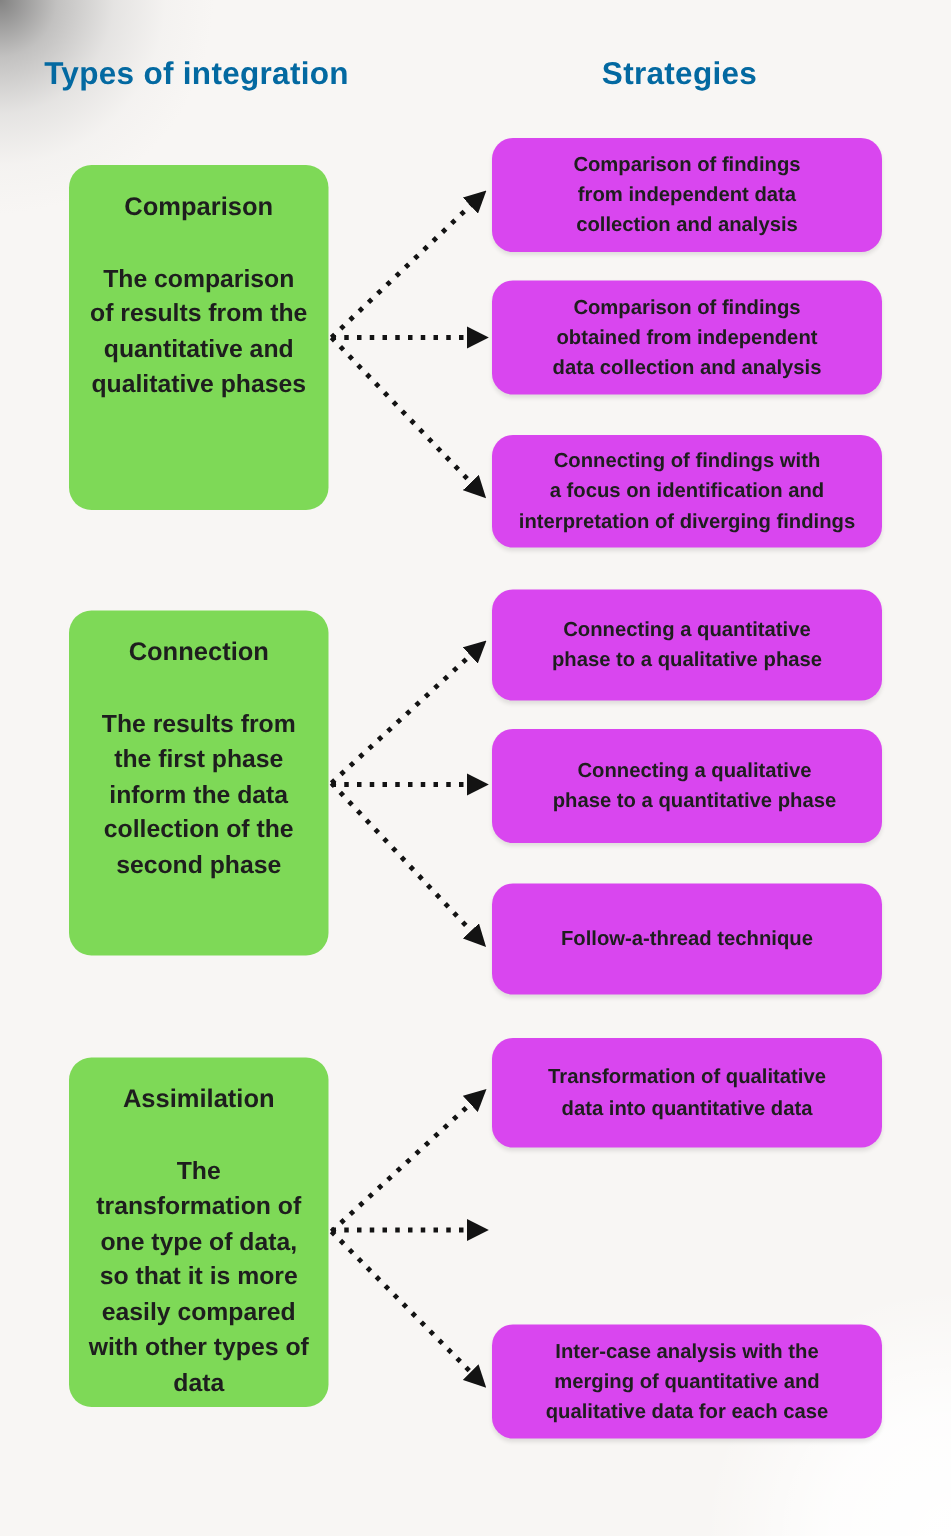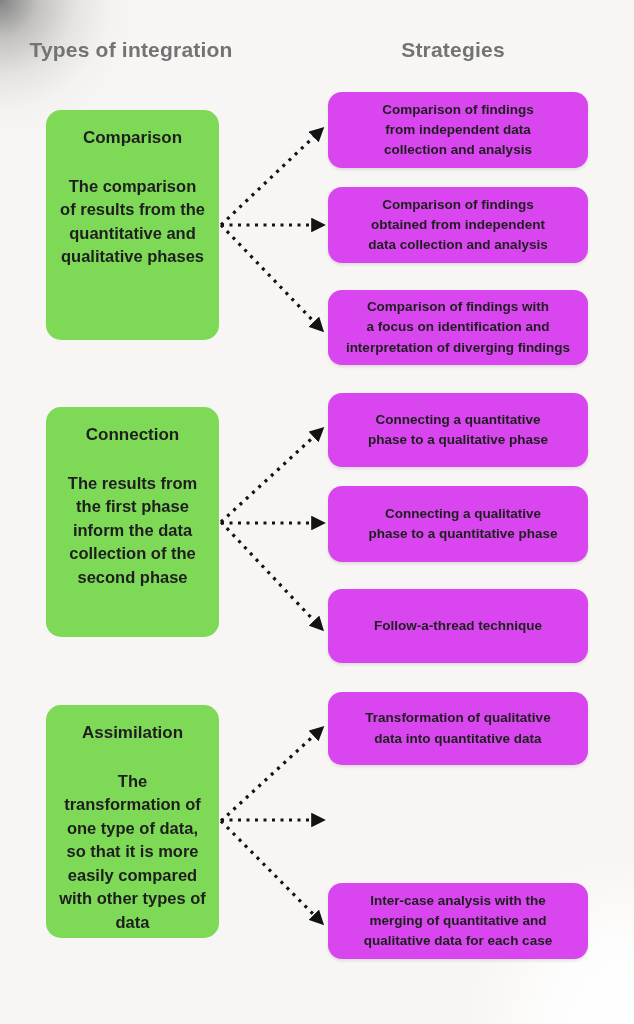--- a/index.html
+++ b/index.html
@@ -24,21 +24,21 @@
   .corner-br {
     position: absolute; right: 0; bottom: 0; width: 230px; height: 230px;
     background: radial-gradient(230px 230px at 100% 100%,
       #ffffff 0%,
       rgba(255,255,255,0.8) 35%,
       rgba(255,255,255,0) 72%);
     pointer-events: none;
   }
   .hdr {
     position: absolute; top: 38px; margin: 0;
-    font-size: 21px; font-weight: 700; color: #737373;
+    font-size: 21px; font-weight: 700; color: #0369a1;
     text-align: center; letter-spacing: 0.2px;
   }
   .hdr-left  { left: 28px;  width: 206px; }
   .hdr-right { left: 350px; width: 206px; }
 
   .type-box {
     position: absolute; left: 46px; width: 173px;
     background: #7ed957; border-radius: 15px;
     color: #1e1e1e; text-align: center;
     padding: 18px 12px 0; box-sizing: border-box;
@@ -114,21 +114,21 @@
     <p class="type-title">Comparison</p>
     <p class="type-desc">The comparison of results from the quantitative and qualitative phases</p>
   </div>
   <div class="strategy" id="s1">
     <p>Comparison of findings from independent data collection and analysis</p>
   </div>
   <div class="strategy" id="s2">
     <p>Comparison of findings obtained from independent data collection and analysis</p>
   </div>
   <div class="strategy" id="s3">
-    <p>Comparison of findings with a focus on identification and interpretation of diverging findings</p>
+    <p>Connecting of findings with a focus on identification and interpretation of diverging findings</p>
   </div>
 
   <div class="type-box" id="type2">
     <p class="type-title">Connection</p>
     <p class="type-desc">The results from the first phase inform the data collection of the second phase</p>
   </div>
   <div class="strategy" id="s4">
     <p>Connecting a quantitative phase to a qualitative phase</p>
   </div>
   <div class="strategy" id="s5">

